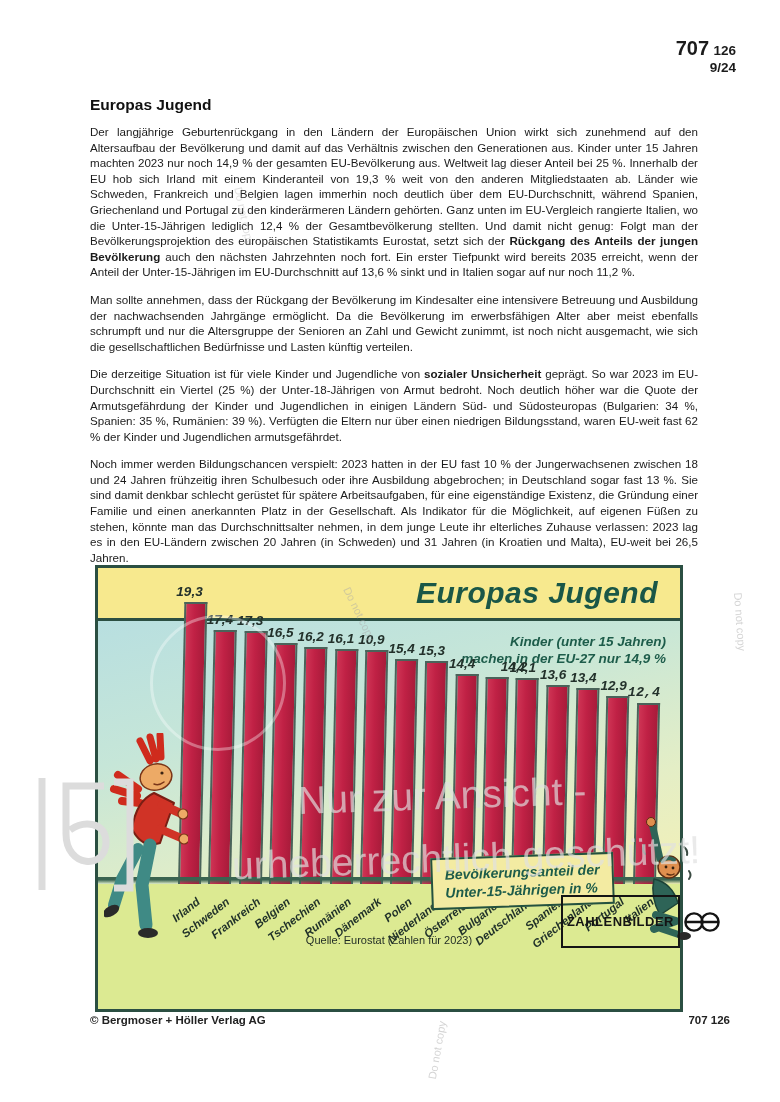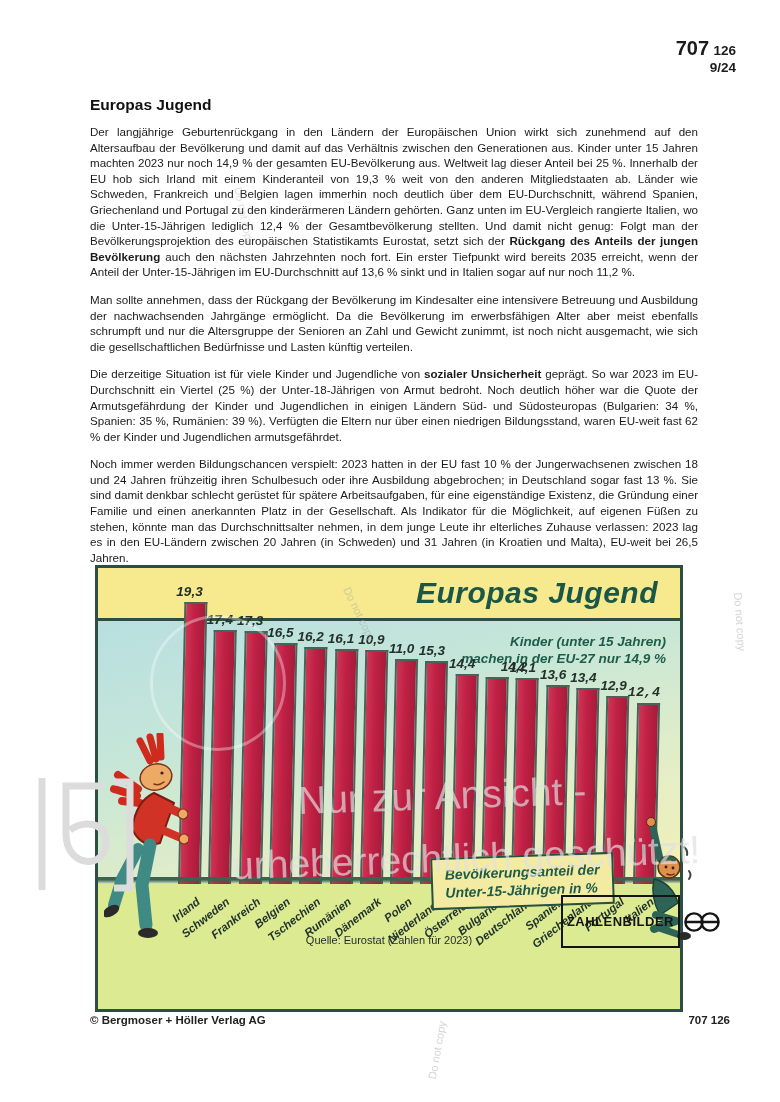--- a/index.html
+++ b/index.html
@@ -151,21 +151,21 @@
       <div class="bar-value" style="left: 130.1px; bottom: 255.58px;">17,3</div>
       <div class="bar" style="left: 170.9px; width: 23px; height: 240.9px;"></div>
       <div class="bar-value" style="left: 160.4px; bottom: 243.9px;">16,5</div>
       <div class="bar" style="left: 201.2px; width: 23px; height: 236.52px;"></div>
       <div class="bar-value" style="left: 190.7px; bottom: 239.52px;">16,2</div>
       <div class="bar" style="left: 231.5px; width: 23px; height: 235.06px;"></div>
       <div class="bar-value" style="left: 221px; bottom: 238.06px;">16,1</div>
       <div class="bar" style="left: 261.8px; width: 23px; height: 233.6px;"></div>
       <div class="bar-value" style="left: 251.3px; bottom: 236.6px;">10,9</div>
       <div class="bar" style="left: 292.1px; width: 23px; height: 224.84px;"></div>
-      <div class="bar-value" style="left: 281.6px; bottom: 227.84px;">11,0</div>
+      <div class="bar-value" style="left: 281.6px; bottom: 227.84px;">15,4</div>
       <div class="bar" style="left: 322.4px; width: 23px; height: 223.38px;"></div>
       <div class="bar-value" style="left: 311.9px; bottom: 226.38px;">15,3</div>
       <div class="bar" style="left: 352.7px; width: 23px; height: 210.24px;"></div>
       <div class="bar-value" style="left: 342.2px; bottom: 213.24px;">14,4</div>
       <div class="bar" style="left: 383px; width: 23px; height: 207.32px;"></div>
       <div class="bar-value" style="left: 394px; bottom: 210.32px;">14,2</div>
       <div class="bar" style="left: 413.3px; width: 23px; height: 205.86px;"></div>
       <div class="bar-value" style="left: 402.8px; bottom: 208.86px;">14,1</div>
       <div class="bar" style="left: 443.6px; width: 23px; height: 198.56px;"></div>
       <div class="bar-value" style="left: 433.1px; bottom: 201.56px;">13,6</div>

